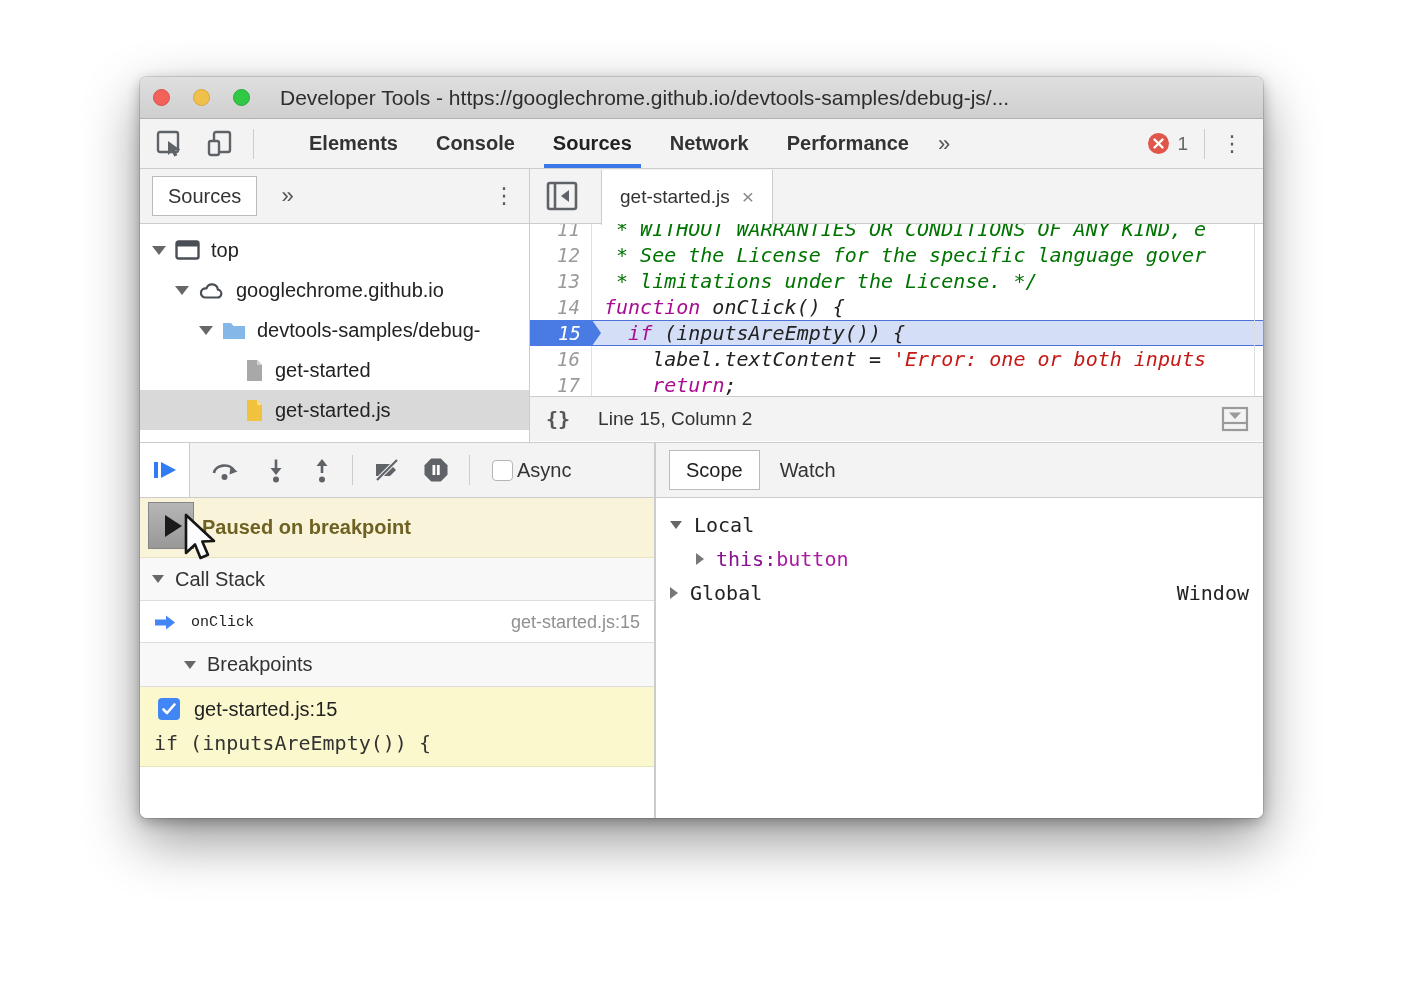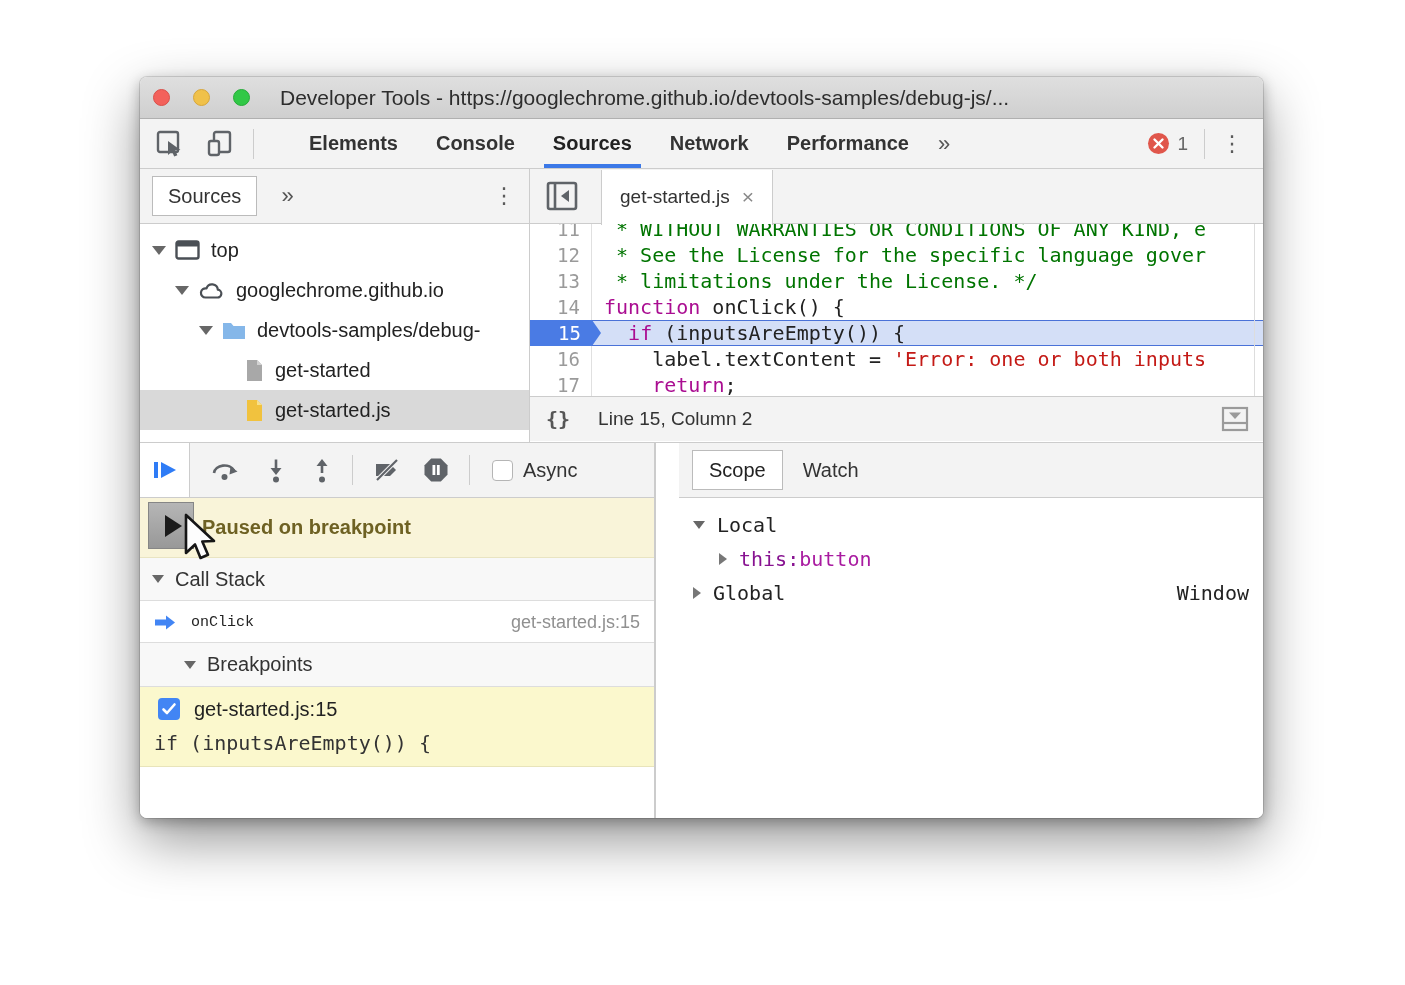--- a/index.html
+++ b/index.html
@@ -59,21 +59,21 @@
   .tree-label { margin-left:11px; }
 
   
   .editor { position:absolute; left:390px; top:92px; width:733px; height:273px; background:#fff; }
   .ed-tabbar { height:55px; background:#f3f3f3; border-bottom:1px solid #ccc; display:flex; align-items:center; position:relative; }
   .hide-nav { margin-left:14px; width:36px; height:36px; display:flex; align-items:center; justify-content:center; }
   .ed-tab { margin-left:21px; height:55px; background:#fff; border-left:1px solid #ccc; border-right:1px solid #ccc; display:flex; align-items:center; padding:0 18px; position:relative; top:1px; }
   .ed-tab-label { font-size:19px; color:#333; }
   .ed-tab-close { font-size:21px; color:#888; margin-left:12px; }
   .code { position:relative; height:172px; overflow:hidden; font-family:"DejaVu Sans Mono", monospace; font-size:20px; }
-  .code-inner { margin-top:-8px; }
+  .code-inner { margin-top:-8px;font-style:italic; }
   .code-line { height:26px; display:flex; line-height:26px; }
   .gutter { width:62px; flex-shrink:0; text-align:right; padding-right:11px; color:#9a9a9a; border-right:1px solid #e0e0e0; font-size:19px; }
   .code-text { padding-left:12px; white-space:pre; color:#222; flex:1; }
   .tok-comment { color:#007400; }
   .tok-kw { color:#aa0d91; }
   .tok-str { color:#c41a16; }
   .code-line.exec .code-text { background:#d4dff7; box-shadow:inset 0 1px 0 #4a72d8, inset 0 -1px 0 #4a72d8; }
   .code-line.exec .gutter { background:#4a7be4; color:#fff; border-right:none; position:relative; }
   .code-line.exec .gutter::after { content:""; position:absolute; right:-9px; top:0; width:0; height:0; border-top:13px solid transparent; border-bottom:13px solid transparent; border-left:9px solid #4a7be4; }
   .code-scroll-line { position:absolute; top:0; bottom:0; right:8px; width:1px; background:#ddd; }
@@ -82,21 +82,21 @@
   .status-text { margin-left:28px; font-size:19px; color:#333; }
   .drawer-btn { margin-left:auto; margin-right:12px; width:32px; height:32px; display:flex; align-items:center; justify-content:center; }
 
   
   .dbg { position:absolute; left:0; top:365px; width:515px; height:376px; background:#fff; border-top:1px solid #ccc; border-right:1px solid #ccc; }
   .dbg-toolbar { height:55px; background:#f3f3f3; border-bottom:1px solid #ccc; display:flex; align-items:center; }
   .resume-cell { width:50px; height:54px; background:#fff; border-right:1px solid #ccc; display:flex; align-items:center; justify-content:center; }
   .dbg-btn { display:flex; align-items:center; justify-content:center; }
   .dbg-div { width:1px; height:30px; background:#ccc; margin-left:20px; }
   .async-box { width:21px; height:21px; background:#fff; border:1px solid #b5b5b5; border-radius:4px; margin-left:22px; }
-  .async-label { font-size:20px; color:#333; margin-left:10px; }
+  .async-label { font-size:20px; color:#333; margin-left:4px; }
 
   .paused-banner { height:60px; background:#f9f4d9; border-bottom:1px solid #e9e4c2; display:flex; align-items:center; }
   .paused-text { margin-left:62px; font-size:20px; font-weight:bold; color:#6e6123; }
 
   .sect-header { height:43px; background:#f8f8f8; border-bottom:1px solid #ddd; display:flex; align-items:center; padding-left:12px; font-size:20px; color:#333; }
   .sect-header .tri-down { border-left-width:6px; border-right-width:6px; border-top-width:8px; margin-right:11px; }
   .sect-header.bp { height:45px; border-top:1px solid #ddd; margin-top:-1px;padding-left:44px; }
 
   .cs-row { height:42px; display:flex; align-items:center; padding:0 14px; background:#fff; }
   .cs-fn { font-size:15px; color:#222; margin-left:15px;font-family:Liberation Mono, monospace; }
@@ -107,21 +107,21 @@
   .bp-item.plain { height:51px; }
   .bp-line1 { height:44px; display:flex; align-items:center; }
   .bp-item.plain .bp-line1 { height:46px; }
   .cb { width:22px; height:22px; border-radius:4px; background:#4285f4; display:flex; align-items:center; justify-content:center; flex-shrink:0; }
   .bp-label { font-size:20px; color:#222; margin-left:14px; }
   .bp-snippet { font-family:"DejaVu Sans Mono", monospace; font-size:20px; color:#333; white-space:pre; margin-left:-4px; }
   .clip-frag { height:5px; width:210px; margin-left:22px; margin-top:1px;
     background:repeating-linear-gradient(90deg,#3c3c3c 0 9px, transparent 9px 16px); opacity:.85; }
 
   
-  .scope { position:absolute; left:515px; top:365px; width:608px; height:376px; background:#fff; border-top:1px solid #ccc; border-left:1px solid #ccc;padding-left:23px; }
+  .scope { position:absolute; left:515px; top:365px; width:608px; height:376px; background:#fff; border-top:1px solid #ccc; border-left:1px solid #ccc; }
   .scope-tabs { height:55px; background:#f3f3f3; border-bottom:1px solid #ccc; display:flex; align-items:center; }
   .scope-tab { margin-left:13px; height:40px; padding:0 16px; background:#fff; border:1px solid #bbb; display:flex; align-items:center; font-size:20px; color:#222; }
   .watch-tab { margin-left:20px; font-size:20px; color:#333; }
   .scope-body { padding-top:10px; font-family:"DejaVu Sans Mono", monospace; font-size:20px; color:#222; }
   .scope-row { height:34px; display:flex; align-items:center; padding:0 14px; }
   .scope-row .tri-down { border-left-width:6px; border-right-width:6px; border-top-width:8px; margin-right:12px; }
   .scope-row .tri-right { border-top-width:6px; border-bottom-width:6px; border-left-width:8px; margin-right:12px; }
   .scope-row.indent { padding-left:40px; }
   .prop-name { color:#881391; }
   .prop-sep { color:#881391; }

